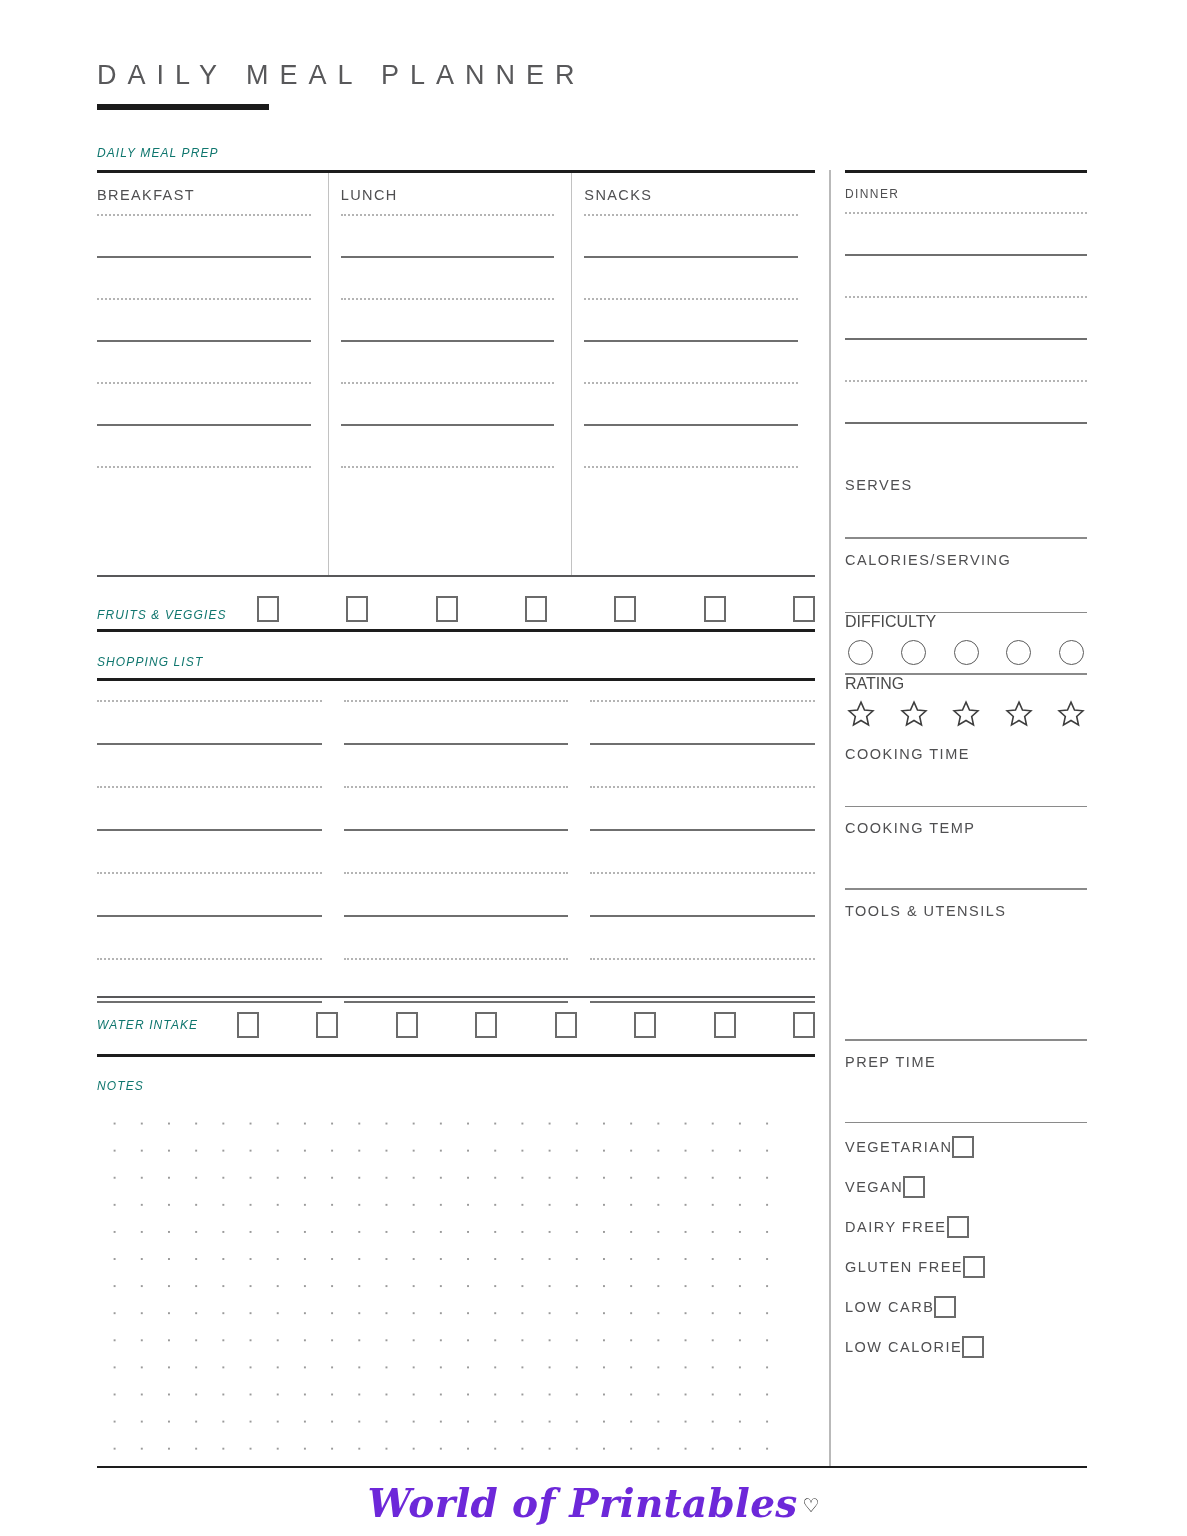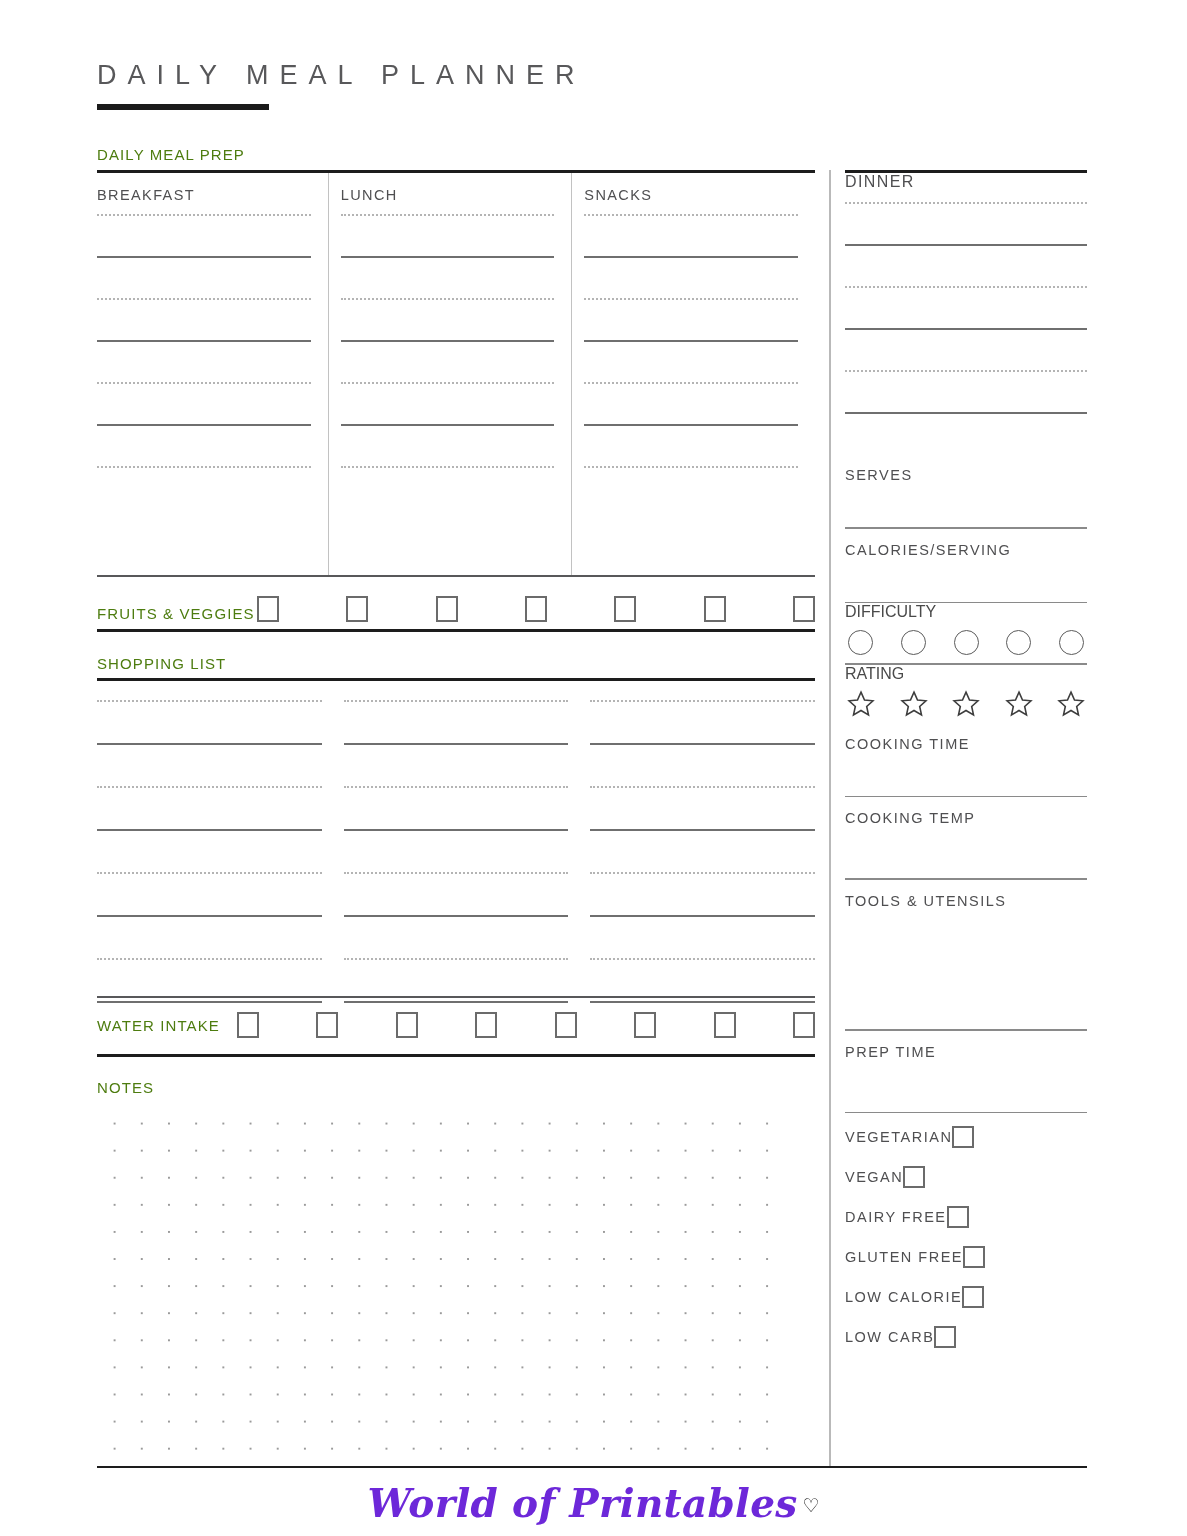--- a/index.html
+++ b/index.html
@@ -35,24 +35,25 @@
   }
   .title-rule {
     width: 172px;
     height: 6px;
     background: #1a1a1a;
     margin-top: 13px;
   }
 
   
   .sec-label {
-    font-size: 15px;
+    font-size: 12px;
     letter-spacing: 1.1px;
-    color: #4d7c0f;
+    color: #0f766e;
     white-space: nowrap;
+    font-style: italic;
   }
 
   .rule-thick { background: #1d1d1d; height: 3px; width: 100%; }
   .rule-mid   { background: #58585a; height: 2px; width: 100%; }
   .rule-thin  { background: #8a8a8a; height: 1.6px; width: 100%; }
 
   
   .line-dotted {
     height: 0;
     border-top: 2px dotted #b4b4b4;
@@ -234,23 +235,24 @@
     top: 170px;
     width: 242px;
   }
   .side-col {
     position: absolute;
     left: 845px;
     top: 173px;
     width: 242px;
   }
   .side-head {
-    font-size: 16px;
+    font-size: 12px;
     letter-spacing: 1.4px;
     color: #4f4f51;
+    padding-top: 14px;
     padding-bottom: 11px;
   }
   .dinner-lines > div { margin-bottom: 40px; }
 
   .side-field { position: relative; }
   .side-field .f-label {
     font-size: 14.5px;
     letter-spacing: 1.5px;
     color: #4f4f51;
     padding-top: 13px;
@@ -540,25 +542,25 @@
         </div>
         <div class="diet-row">
           <span class="diet-label">DAIRY FREE</span>
           <span class="diet-box"></span>
         </div>
         <div class="diet-row">
           <span class="diet-label">GLUTEN FREE</span>
           <span class="diet-box"></span>
         </div>
         <div class="diet-row">
+          <span class="diet-label">LOW CARB</span>
+          <span class="diet-box"></span>
+        </div>
+        <div class="diet-row">
           <span class="diet-label">LOW CALORIE</span>
-          <span class="diet-box"></span>
-        </div>
-        <div class="diet-row">
-          <span class="diet-label">LOW CARB</span>
           <span class="diet-box"></span>
         </div>
       </div>
     </div>
 
   <div id="page-bottom-rule"></div>
 
   <div id="brand">
     <span id="brand-text">World of Printables</span><span id="brand-heart">♡</span>
   </div>

